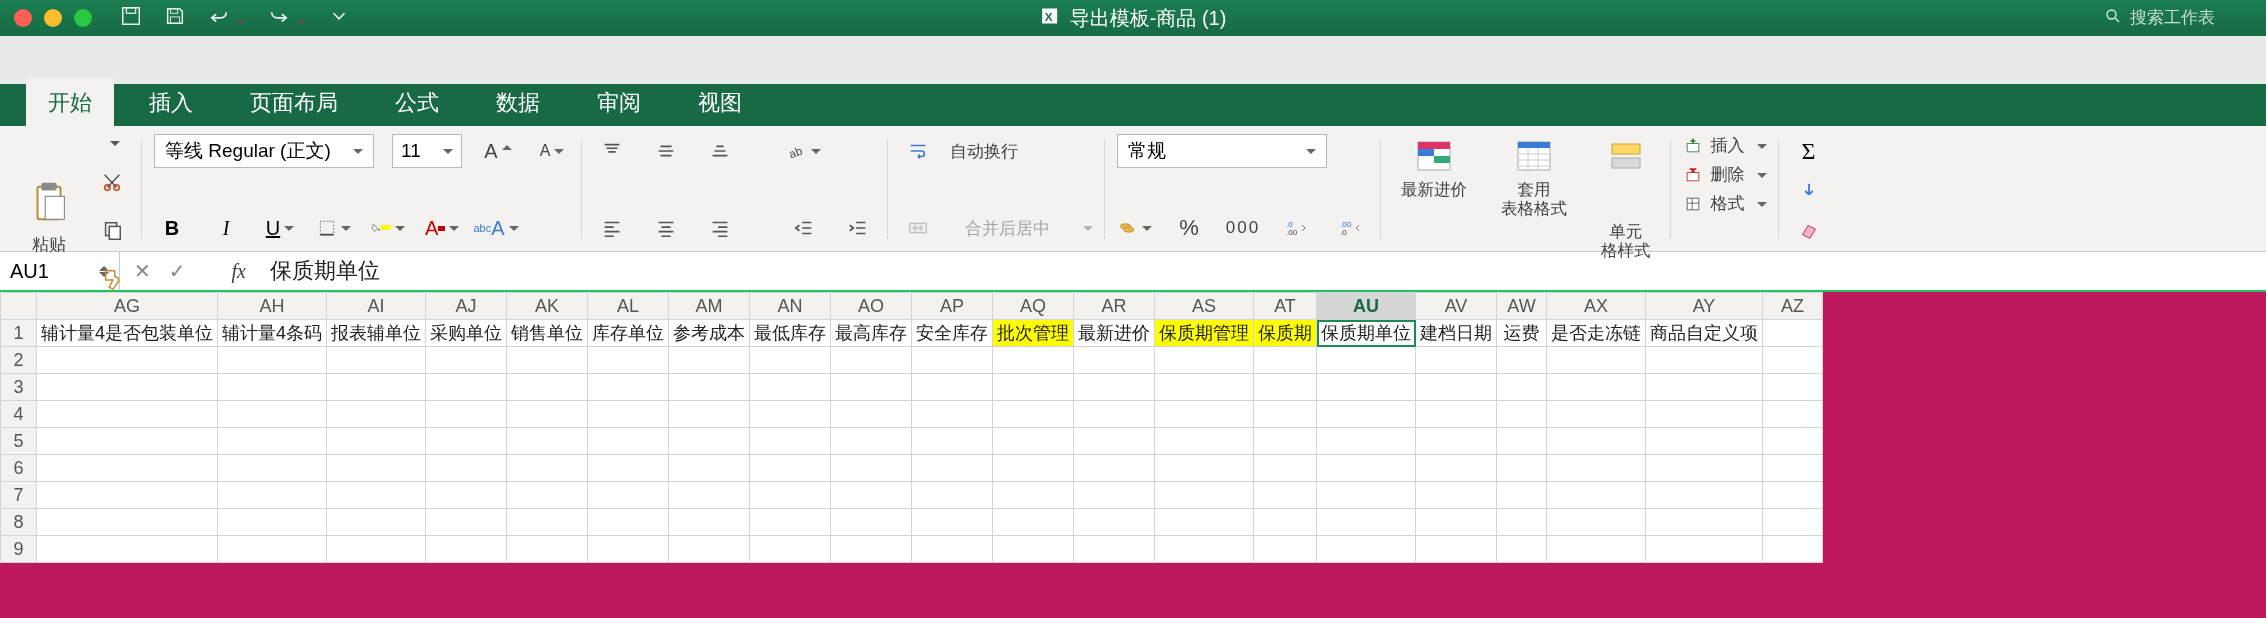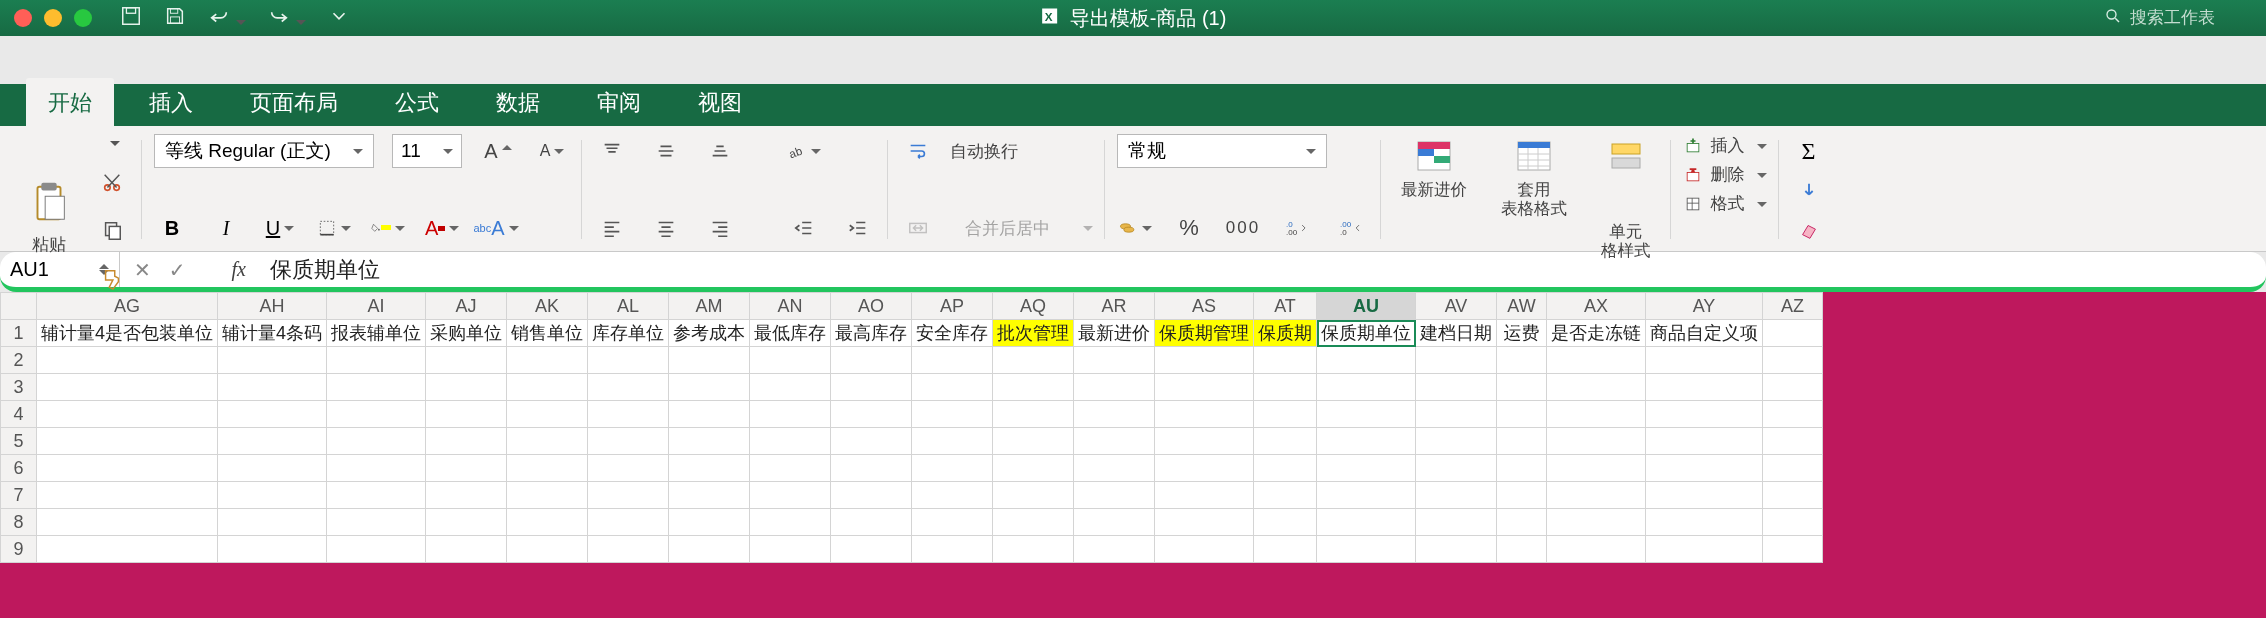--- a/index.html
+++ b/index.html
@@ -37,21 +37,21 @@
   .ibtn{ width:36px; height:34px; border:1px solid transparent; display:flex; align-items:center; justify-content:center; cursor:pointer; border-radius:2px; }
   .ibtn svg{ width:22px; height:22px; }
   .disabled{ opacity:.45; }
   .biglabelbtn{ display:flex; flex-direction:column; align-items:center; gap:4px; padding:2px 8px; }
   .biglabelbtn .lbl{font-size:16.5px; line-height:1.15;}
   .insert-col{ display:flex; flex-direction:column; gap:6px; }
   .insert-col .mini{ display:flex; align-items:center; gap:8px; font-size:17px; color:#444; }
   .mini svg{width:20px;height:20px;}
 
   
-  .fbar{ height:40px; background:#fff; border-bottom:5px solid #22c55e; display:flex; align-items:center;border-radius:16px; }
+  .fbar{ height:40px; background:#fff; border-bottom:2px solid #22c55e; display:flex; align-items:center; }
   .namebox{ width:120px; height:100%; border-right:1px solid #c9c9c9; display:flex; align-items:center; padding:0 10px; font-size:20px; justify-content:space-between;}
   .namebox .spin{ display:flex; flex-direction:column; gap:1px; }
   .namebox .spin span{ width:0;height:0;border:5px solid transparent; }
   .namebox .spin .up{border-bottom-color:#666;} .namebox .spin .dn{border-top-color:#666;}
   .fx-ctrl{ display:flex; align-items:center; gap:18px; padding:0 14px; color:#888; font-size:20px; }
   .fx-ctrl .fx{ font-style:italic; font-family:"Times New Roman",serif; color:#404040;margin-left:28px; }
   .fcontent{ flex:1; padding:0 10px; font-size:22px; color:#222; }
 
   
   .grid{ background:#be185d; height:calc(618px - 36px - 42px - 126px - 40px); overflow:hidden; }

